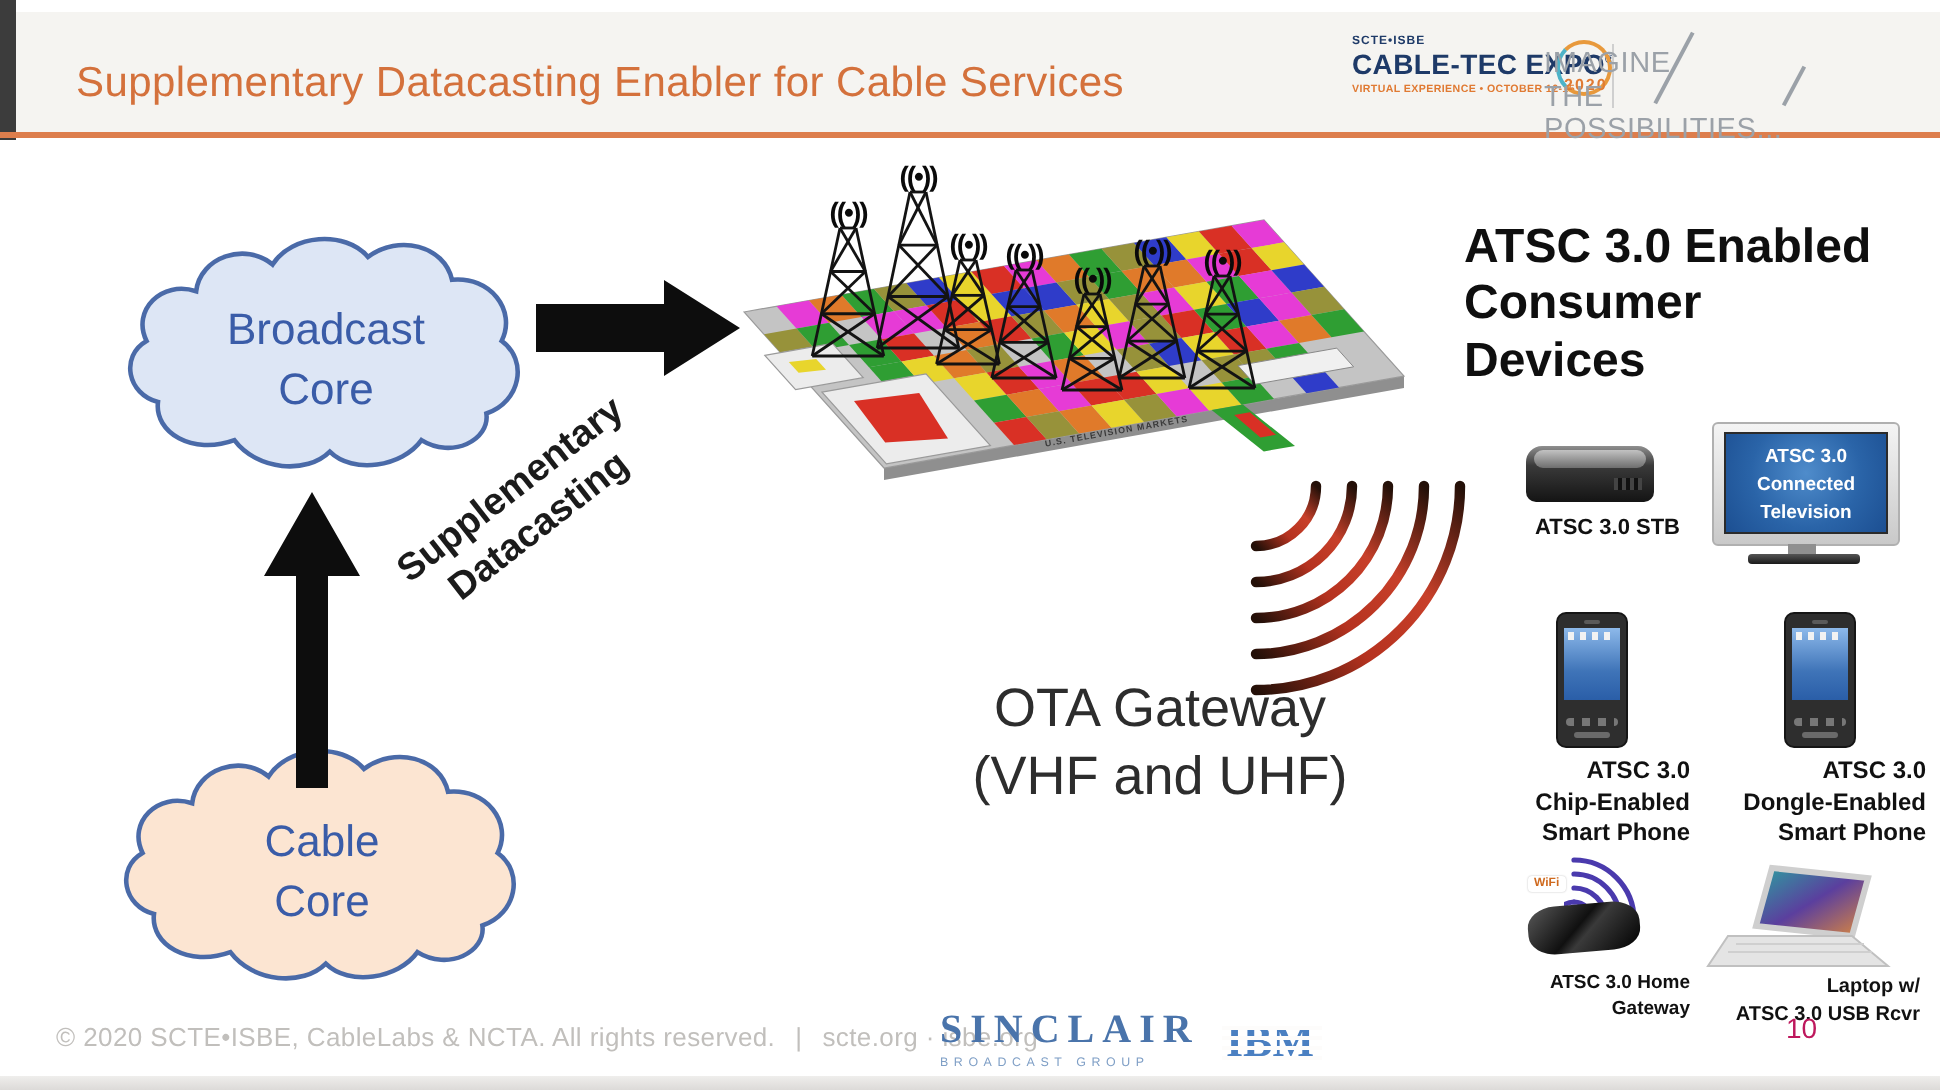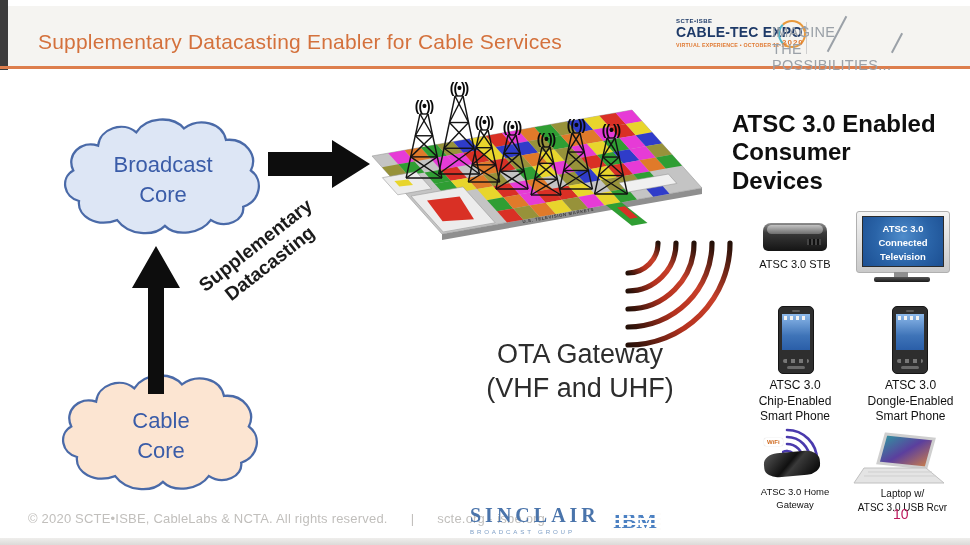--- a/index.html
+++ b/index.html
@@ -44,21 +44,21 @@
   .tower{position:absolute;width:52px;text-align:center;}
   .tower-sig{font-weight:700;font-size:14px;line-height:13px;color:#0a0a0a;letter-spacing:-1px;}
 
   
   .ota-text{left:460px;top:338px;width:240px;text-align:center;font-size:27px;line-height:1.25;
             font-weight:500;color:#2d2d2d;}
 
   
   .devices-heading{left:732px;top:110px;width:228px;text-align:left;font-size:24px;line-height:1.18;
                    font-weight:600;color:#0f0f0f;}
-  .dev-label{position:absolute;text-align:center;font-weight:400;color:#111;}
+  .dev-label{position:absolute;text-align:right;font-weight:700;color:#111;}
 
   .stb-body{left:763px;top:223px;width:64px;height:28px;border-radius:8px 8px 5px 5px;
             background:linear-gradient(180deg,#8f8f8f 0%,#3a3a3a 35%,#141414 100%);}
   .stb-top{position:absolute;left:4px;top:2px;width:56px;height:9px;border-radius:6px;
            background:linear-gradient(180deg,#c2c2c2,#6e6e6e);}
   .stb-vents{position:absolute;right:6px;bottom:6px;width:14px;height:6px;
              background:repeating-linear-gradient(90deg,#444 0 2px,#111 2px 4px);}
 
   .tv-frame{left:856px;top:211px;width:92px;height:60px;border:1px solid #b0b0b0;border-radius:3px;
             background:linear-gradient(180deg,#f4f4f4,#c9c9c9);}
@@ -80,21 +80,21 @@
   .phone-bar{position:absolute;left:8px;bottom:4px;width:18px;height:3px;background:#6a6a6a;border-radius:2px;}
 
   .router{left:764px;top:452px;width:56px;height:24px;border-radius:14px/10px;transform:rotate(-5deg);
           background:linear-gradient(135deg,#5a5a5a 0%,#101010 45%,#3a3a3a 55%,#000 100%);}
   .wifi-tag{left:764px;top:438px;padding:1px 3px;background:#fff;border-radius:2px;
             font-size:6px;font-weight:700;color:#cf6a1f;box-shadow:0 0 1px #bbb;}
 
   .page-number{left:893px;top:506px;font-size:14px;color:#be185d;}
 
   
-  .footer-row{left:28px;top:511px;display:flex;gap:23px;font-size:13px;color:#c1bfbc;letter-spacing:.2px;}
+  .footer-row{left:28px;top:511px;display:flex;gap:10px;font-size:13px;color:#c1bfbc;letter-spacing:.2px;}
   .sinclair{left:470px;top:504px;width:120px;text-align:left;}
   .sinclair-name{font-family:"Liberation Serif",serif;font-size:20px;font-weight:600;color:#4a74ab;letter-spacing:4px;}
   .sinclair-sub{font-size:6.2px;color:#7f9fc6;letter-spacing:2.8px;margin-top:1px;}
   .ibm{left:613px;top:509px;width:46px;height:24px;}
   .ibm-text{font-family:"Liberation Serif",serif;font-size:22px;font-weight:700;color:#4a7fc1;line-height:24px;}
   .ibm-stripe{position:absolute;left:-2px;width:50px;height:2px;background:#fdfcfb;}
   .bottom-strip{left:0;top:538px;width:970px;height:7px;background:linear-gradient(180deg,#efeeec,#dcdad8);}
 </style>
 </head>
 <body>

